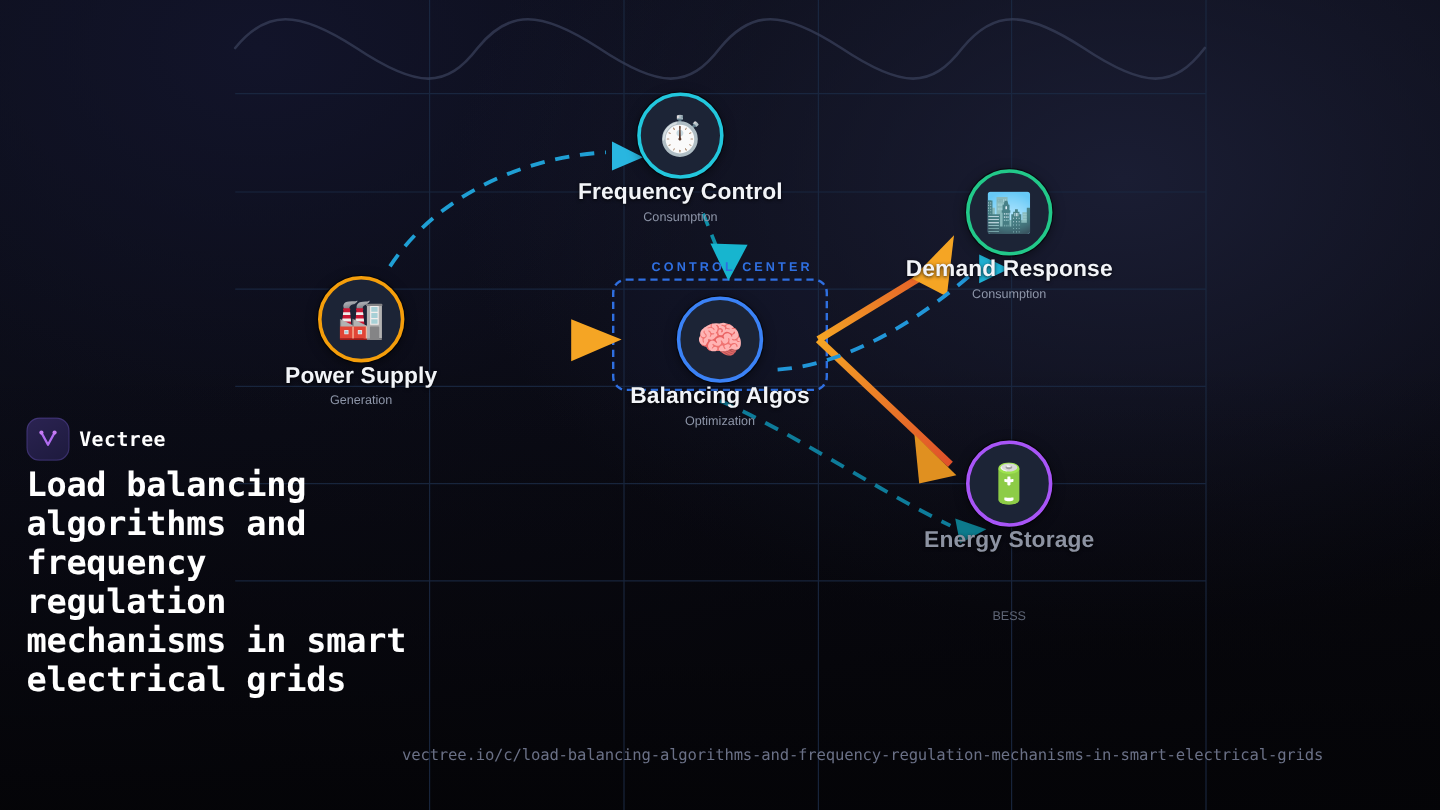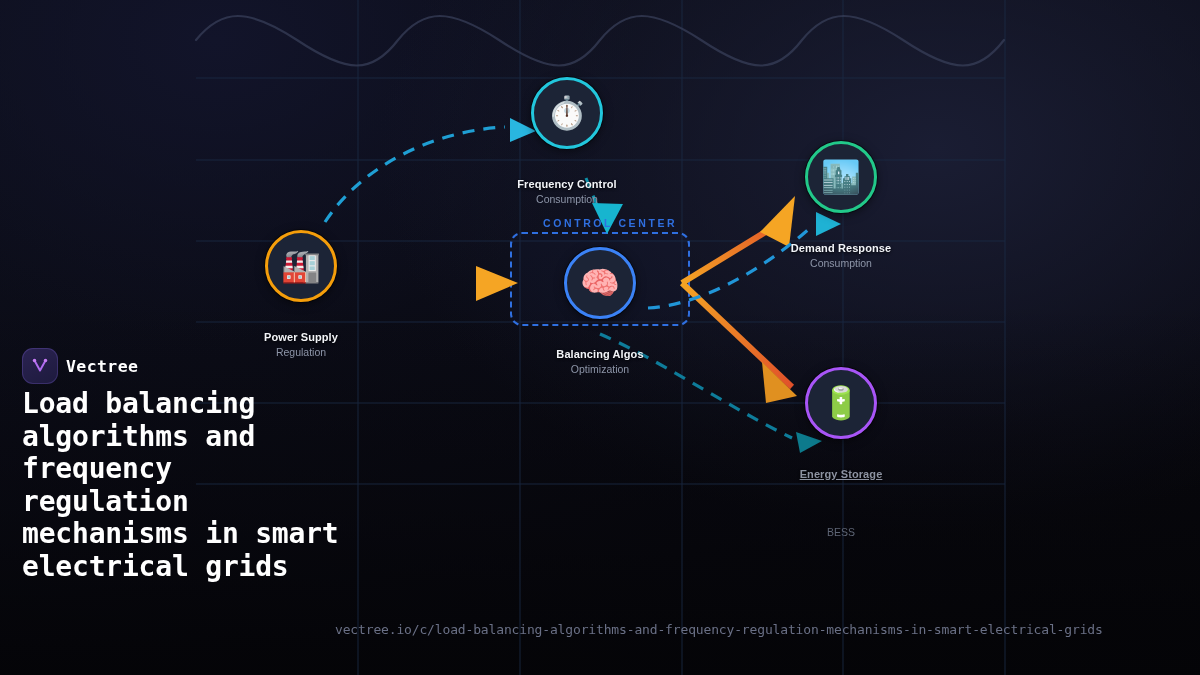--- a/index.html
+++ b/index.html
@@ -29,25 +29,25 @@
     width:72px;height:72px;border-radius:50%;
     margin:0 auto;
     background:#1c2436;
     border:3px solid #888;
     display:flex;align-items:center;justify-content:center;
     font-size:32px;line-height:1;
     box-shadow:0 0 0 1px rgba(0,0,0,.5), 0 2px 10px rgba(0,0,0,.5);
   }
   .ring .glyph{ font-family:"DejaVu Sans", sans-serif; }
   .n-title{
-    margin-top:29px;font-size:11px;font-weight:bold;color:#f2f4f8;
+    margin-top:1px;font-size:19px;font-weight:bold;color:#f2f4f8;
     letter-spacing:.1px;text-shadow:0 1px 3px rgba(0,0,0,.85);
   }
   .n-sub{ margin-top:3px;font-size:10.5px;color:#8d95a8; }
-  .node.dim .n-title{ color:#8d93a2;text-decoration:underline; }
+  .node.dim .n-title{ color:#8d93a2; }
   .node.dim .n-sub{ color:#5e6575;margin-top:46px; }
 
   
   #cc-box{
     position:absolute;z-index:2;
     border:2px dashed #2f6fe0;border-radius:12px;
     background:rgba(30,60,130,.05);
   }
   #cc-label{
     position:absolute;z-index:5;
@@ -150,21 +150,21 @@
       <path d="M600,334 C 660,360 730,408 792,438" fill="none" stroke="#0e7c9a" stroke-width="3.2" stroke-dasharray="12 9"></path>
       <polygon points="796,432 822,441 800,453" fill="#0d7a8c"></polygon>
     </g>
   </svg>
 
   <div class="node" id="node-0" style="left:301px;top:230px;">
     <div class="ring" style="border-color:#f59e0b;">
       <span class="glyph">🏭</span>
     </div>
     <div class="n-title">Power Supply</div>
-    <div class="n-sub">Regulation</div>
+    <div class="n-sub">Generation</div>
   </div>
 
   <div class="node" id="node-1" style="left:567px;top:77px;">
     <div class="ring" style="border-color:#22c7dd;">
       <span class="glyph">⏱️</span>
     </div>
     <div class="n-title">Frequency Control</div>
     <div class="n-sub">Consumption</div>
   </div>
 

